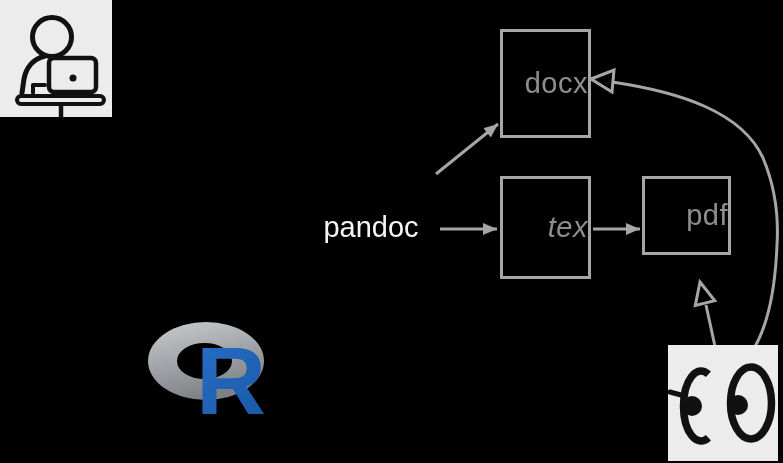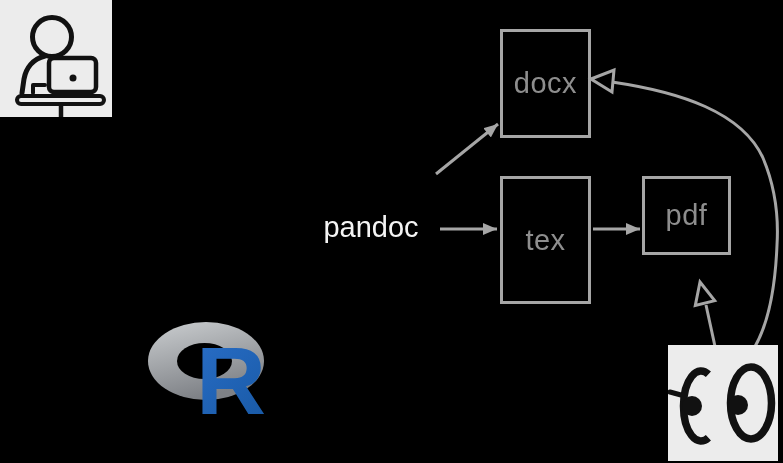--- a/index.html
+++ b/index.html
@@ -6,26 +6,26 @@
   .canvas{
     position:relative;width:783px;height:463px;overflow:hidden;
     background:var(--color-background,#000000);
     font-family:"Liberation Sans",sans-serif;
   }
   .icon-card{position:absolute;background:var(--color-icon-box,#ECECEC);}
   #person-card{left:0;top:0;width:112px;height:117px;}
   #eyes-card{left:668px;top:345px;width:110px;height:116px;}
   .node{
     position:absolute;border:3px solid var(--color-line,#A6A6A6);
-    display:flex;align-items:center;justify-content:center;
+    display:flex;align-items:center;justify-content:flex-end;
     color:var(--color-node-text,#8E8E8E);font-size:29px;letter-spacing:0.5px;
     box-sizing:border-box;background:transparent;
   }
   #node-docx{left:500px;top:29px;width:91px;height:109px;}
-  #node-tex{left:500px;top:176px;width:91px;height:128px;}
+  #node-tex{left:500px;top:176px;width:91px;height:103px;font-style:italic;}
   #node-pdf{left:642px;top:176px;width:89px;height:79px;}
   #pandoc-label{
     position:absolute;left:318px;top:211px;width:106px;text-align:center;
     color:var(--color-pandoc-text,#F4F4F4);font-size:29px;
   }
   .overlay{position:absolute;left:0;top:0;pointer-events:none;}
   .gline{stroke:var(--color-line,#A6A6A6);stroke-width:3;fill:none;}
   .fillhead{fill:var(--color-line,#A6A6A6);}
   .openhead{fill:none;stroke:var(--color-line,#A6A6A6);stroke-width:3;stroke-linejoin:miter;}
   .ink{stroke:var(--color-icon-ink,#111111);fill:none;}

